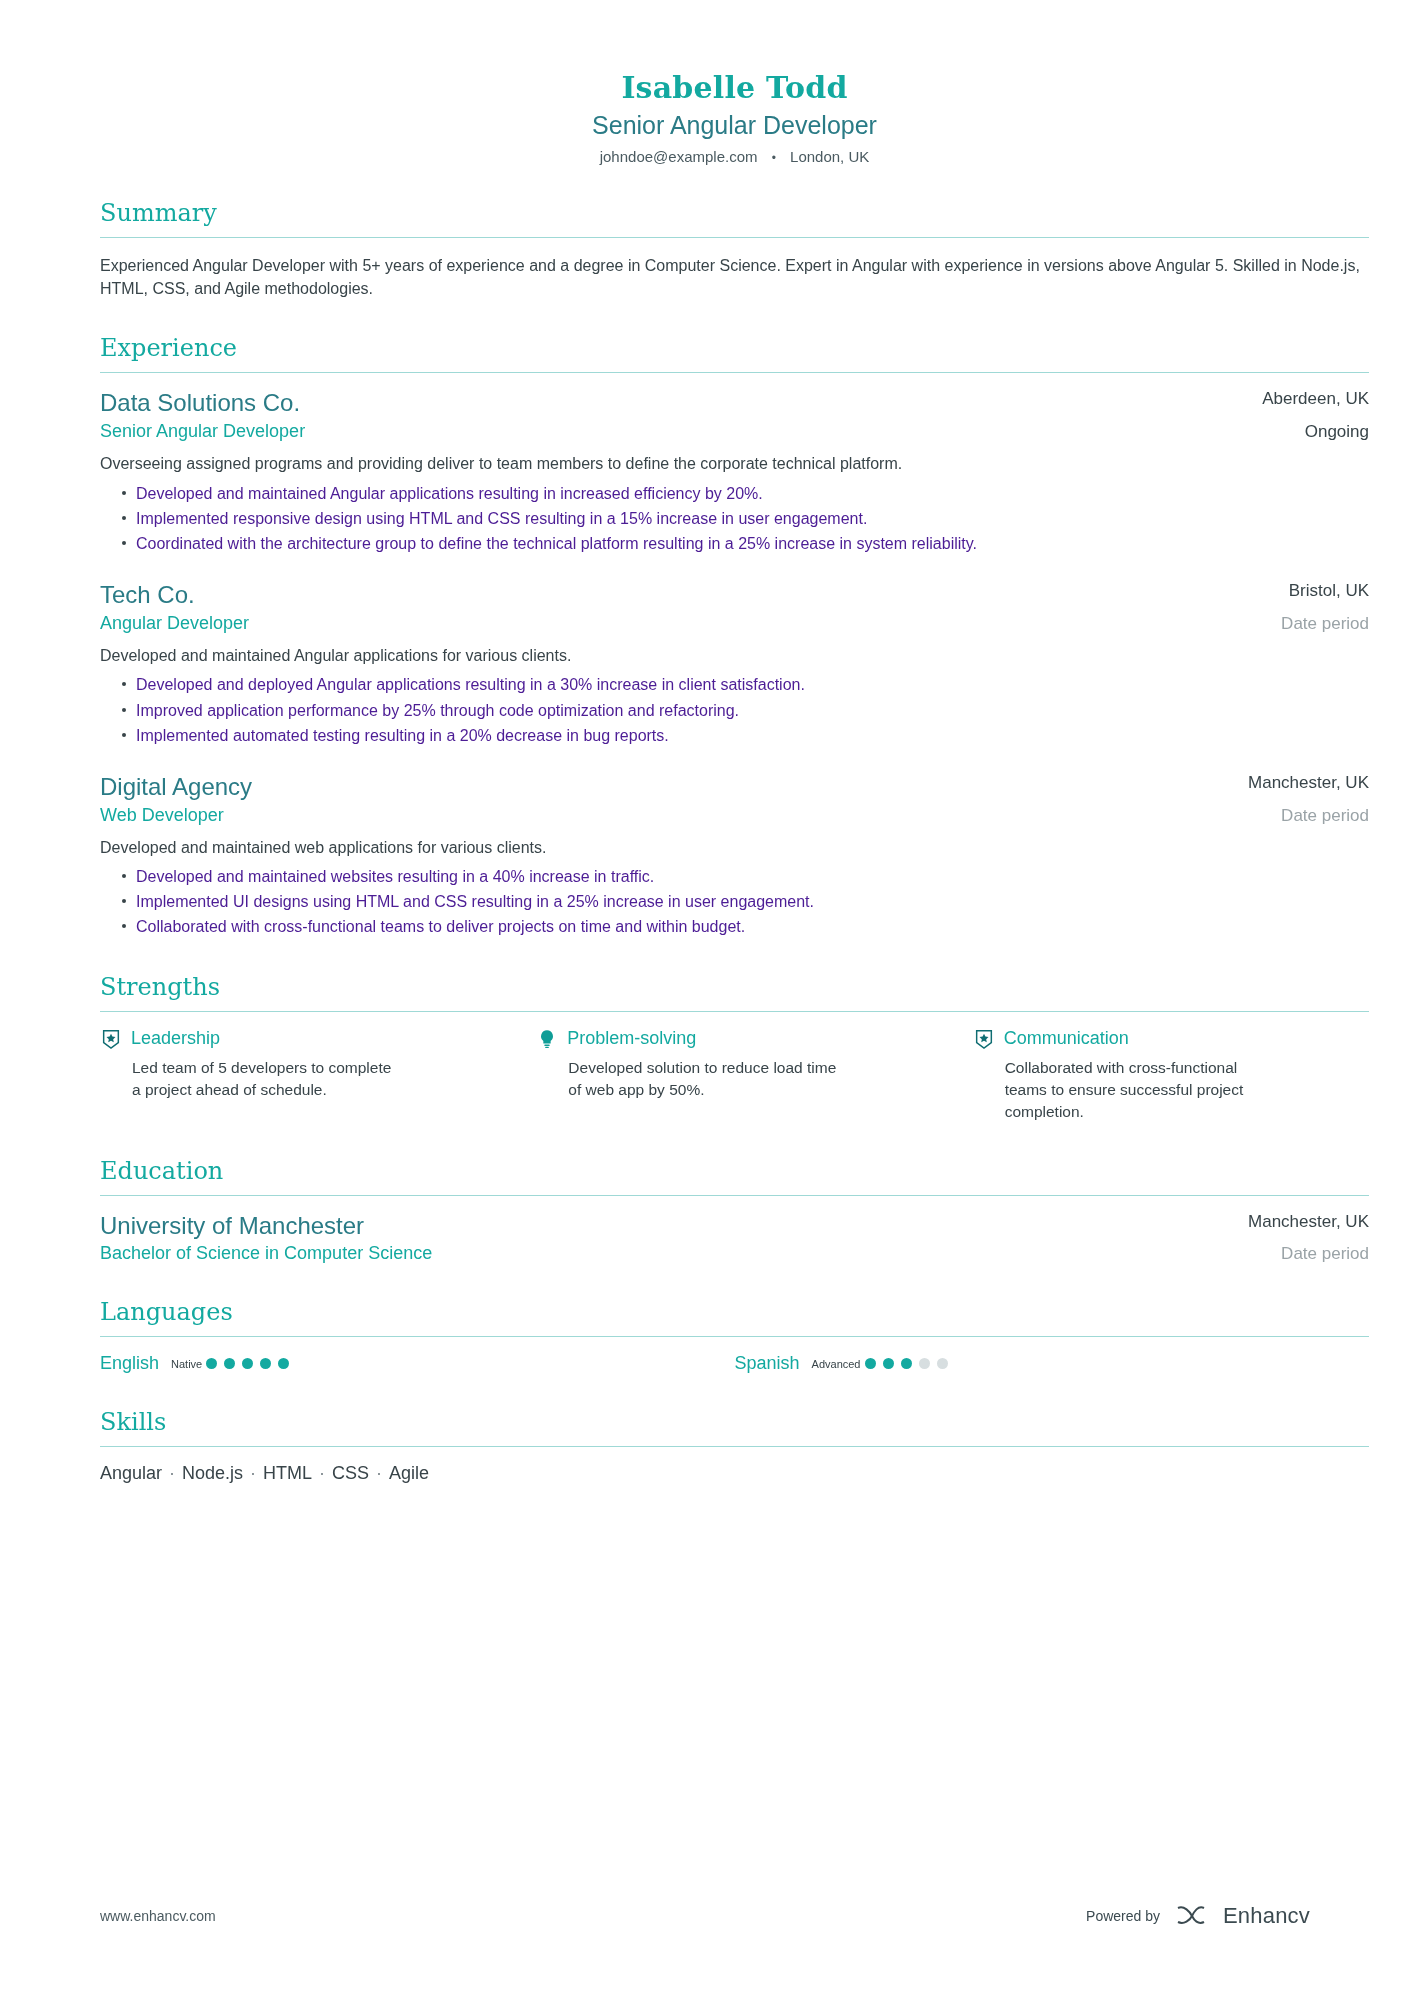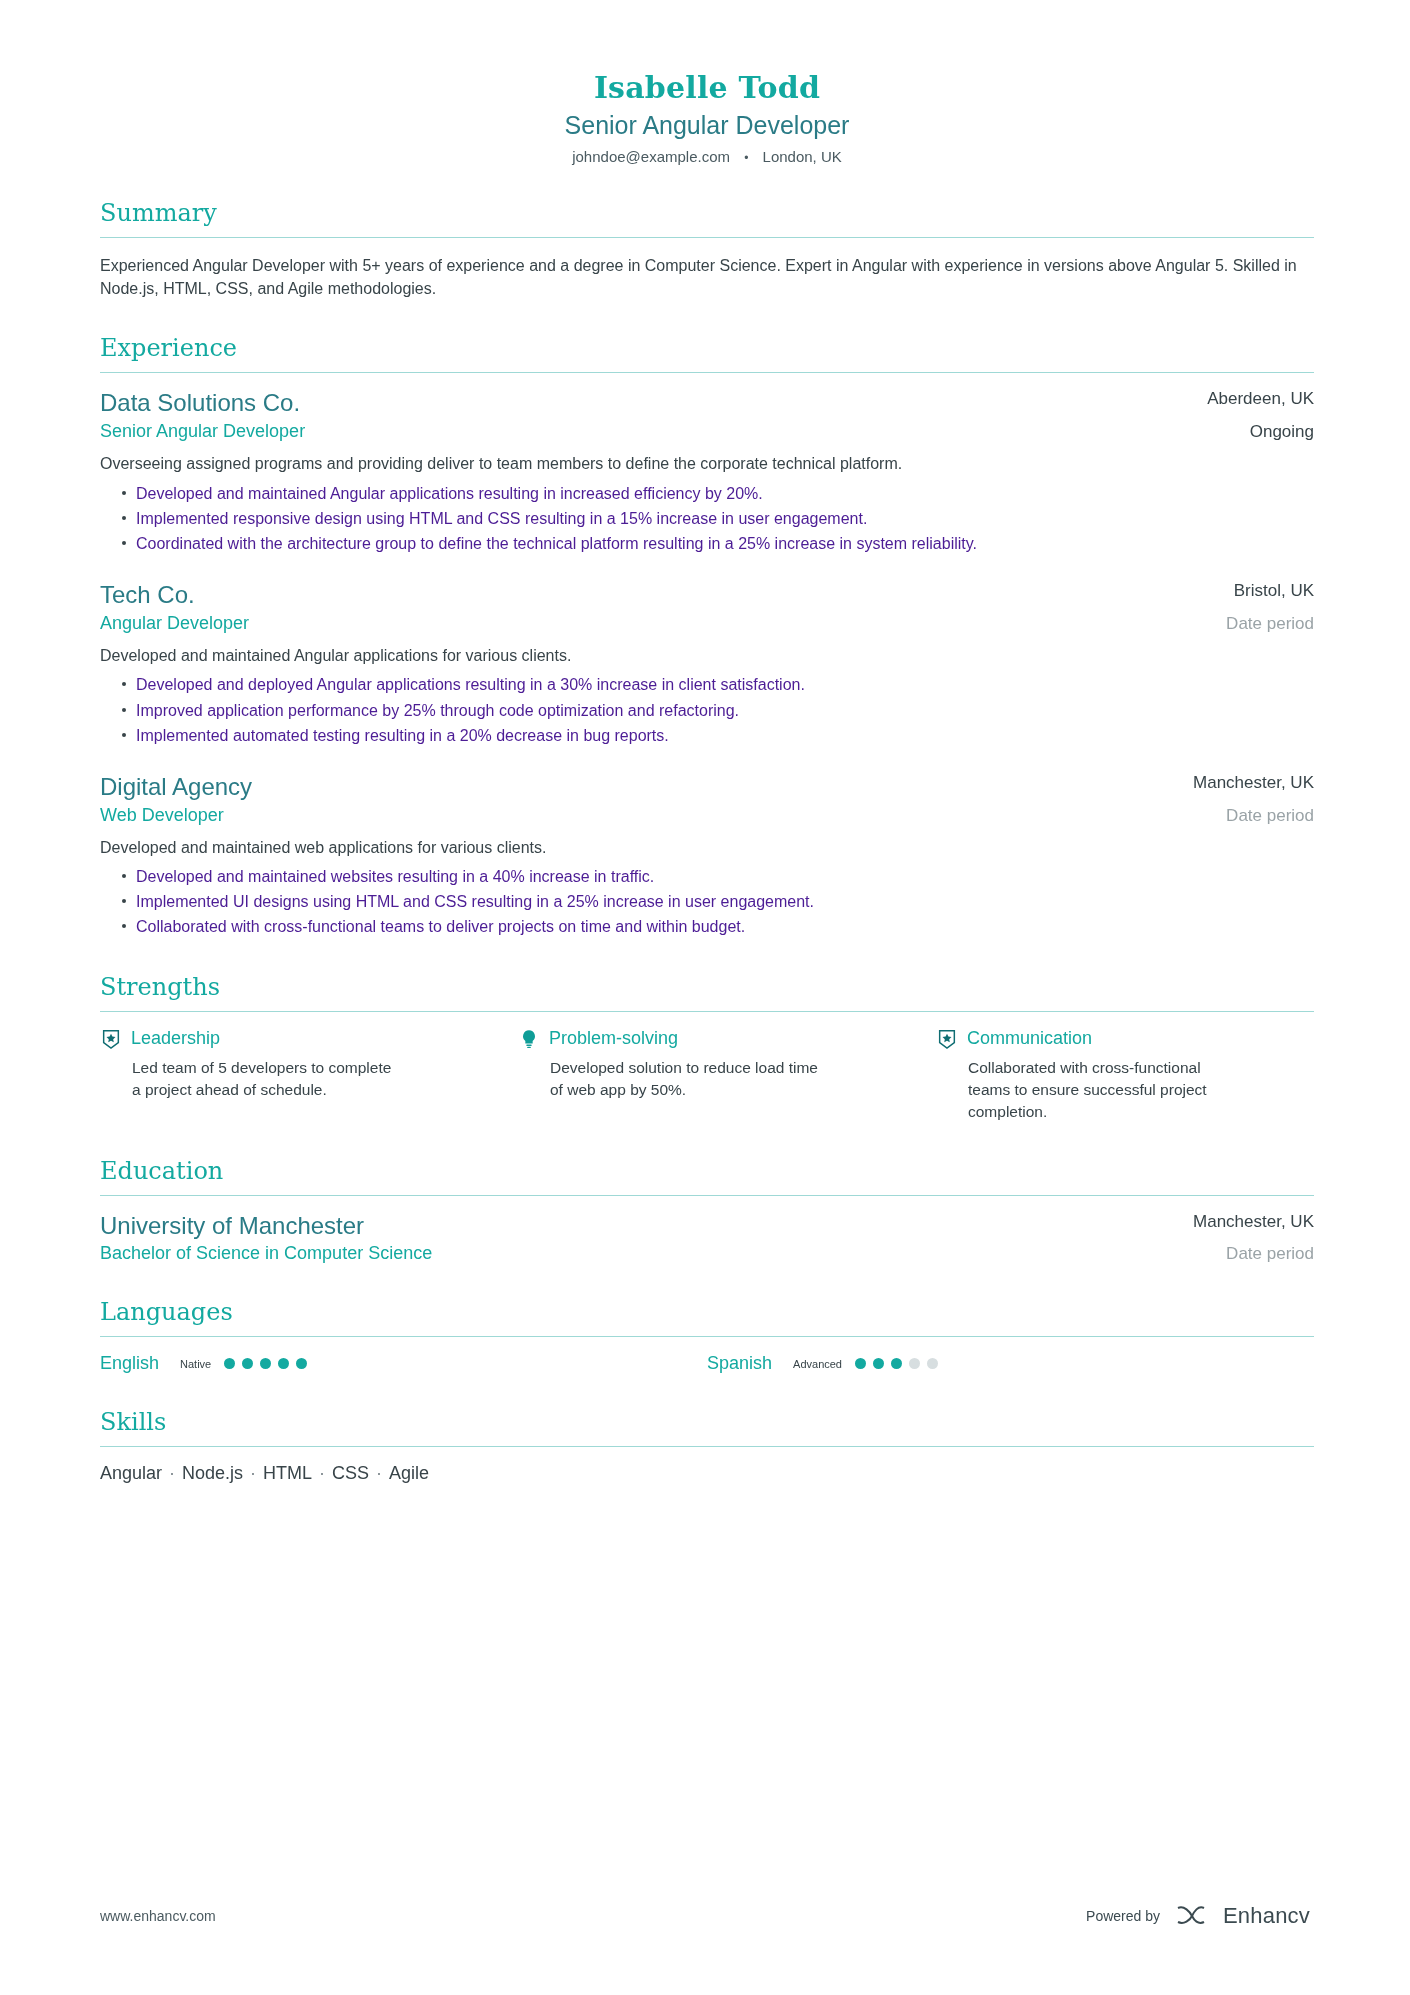--- a/index.html
+++ b/index.html
@@ -12,21 +12,21 @@
     min-height: 1995px;
     font-family: "Liberation Sans", sans-serif;
     color: #2f3a3f;
     -webkit-font-smoothing: antialiased;
   }
   .page {
     position: relative;
     width: 1410px;
     min-height: 1995px;
     box-sizing: border-box;
-    padding: 60px 96px 40px 100px;
+    padding: 60px 41px 40px 100px;
   }
 
   
   .header {
     text-align: center;
     margin-top: 10px;
   }
   .name {
     font-family: "DejaVu Serif", serif;
     font-weight: bold;
@@ -179,21 +179,21 @@
   }
 
   
   .lang-row {
     display: flex;
   }
   .lang {
     width: 50%;
     display: flex;
     align-items: center;
-    gap: 13px;
+    gap: 4px;
   }
   .lang-name {
     font-size: 18px;
     color: #13a9a0;
   }
   .lang-level {
     font-size: 11px;
     color: #384449;
     margin-left: 8px;
   }

